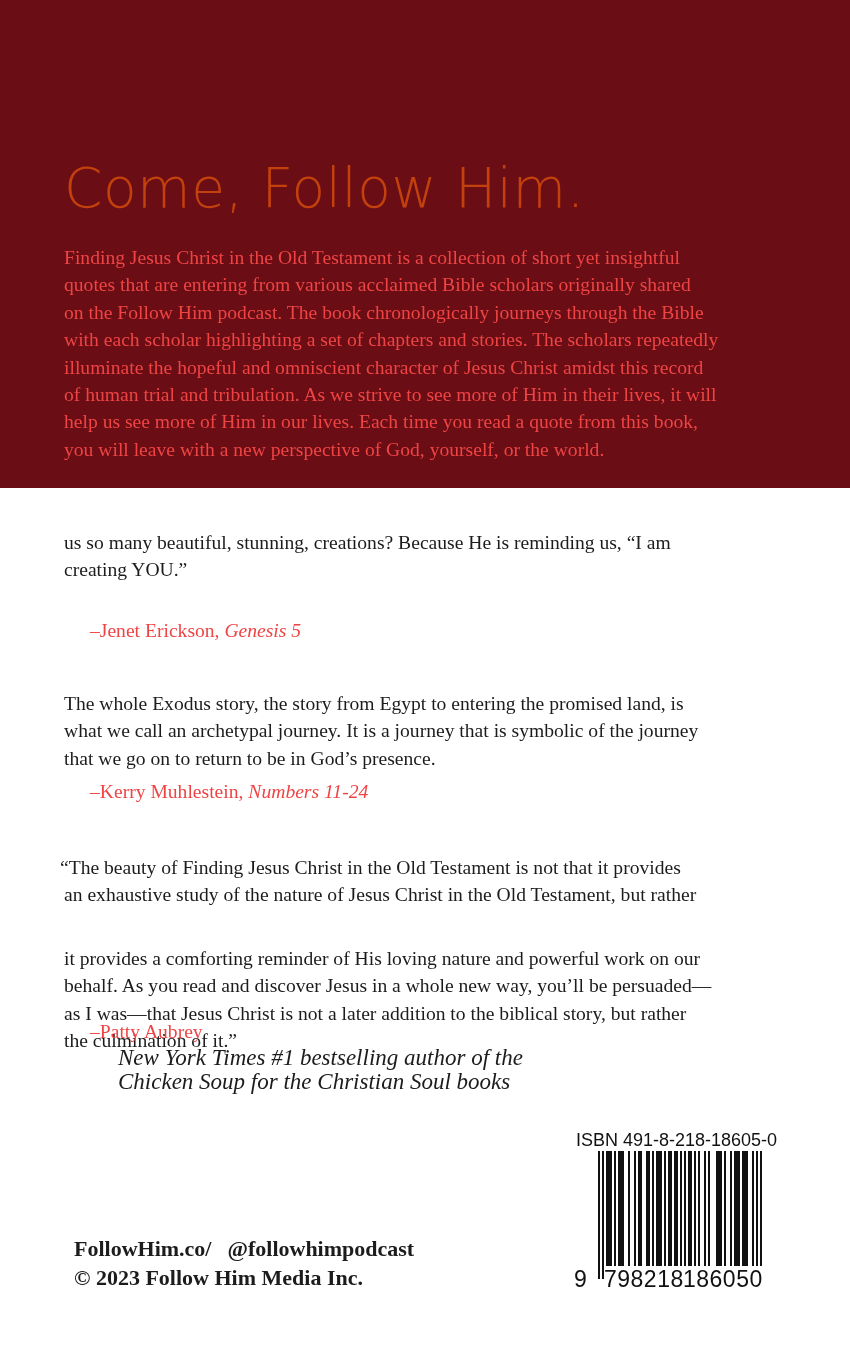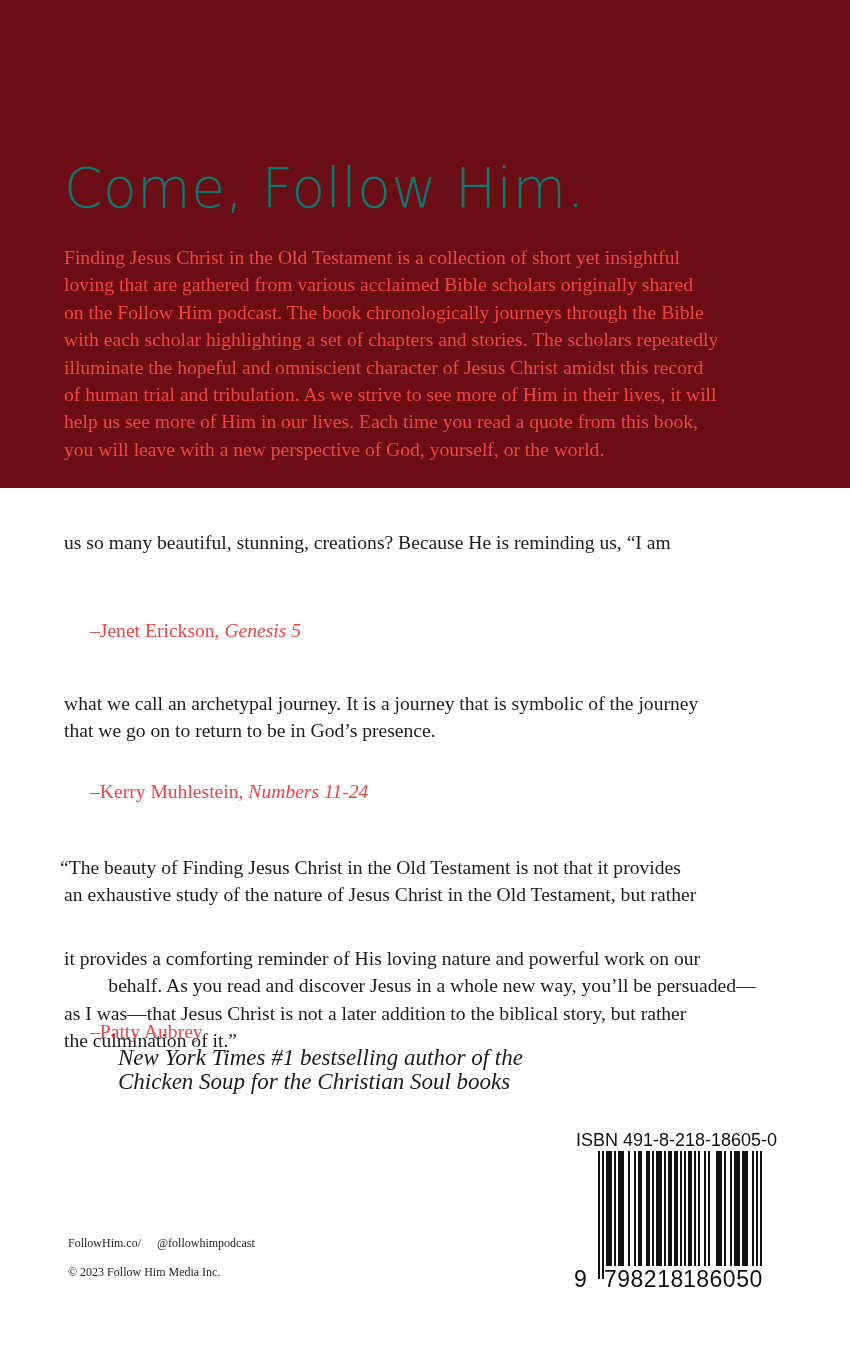--- a/index.html
+++ b/index.html
@@ -1,69 +1,71 @@
 <!DOCTYPE html>
 <html><head>
 <meta charset="utf-8">
 <style>
   html, body { margin:0; padding:0; }
   body { width:850px; height:1360px; position:relative; background:#ffffff; overflow:hidden; }
   .band { position:absolute; left:0; top:0; width:850px; height:488px; background:#6b0d15; }
-  .title { position:absolute; left:64px; top:156px; font-family:"DejaVu Sans", sans-serif; font-weight:200; font-size:55px; color:#0f766e; letter-spacing:0.5px; white-space:nowrap; -webkit-text-stroke:0; }
+  .title { position:absolute; left:64px; top:156px; font-family:"DejaVu Sans", sans-serif; font-weight:200; font-size:55px; color:#c2410c; letter-spacing:0.5px; white-space:nowrap; -webkit-text-stroke:0; }
   .blurb { position:absolute; left:64px; top:244px; width:730px; font-family:"Liberation Serif", serif; font-size:19.6px; line-height:27.4px; color:#ef4444; }
   .blurb span { display:block; white-space:nowrap; }
   .quote { position:absolute; left:64px; width:740px; font-family:"Liberation Serif", serif; font-size:19.6px; line-height:27.4px; color:#1c1c1c; }
   .quote span.line { display:block; white-space:nowrap; }
   .attr { position:absolute; left:90px; font-family:"Liberation Serif", serif; font-size:19.6px; color:#ef4444; white-space:nowrap; }
   .attr i { font-style:italic; }
   .cred { position:absolute; left:118px; font-family:"Liberation Serif", serif; font-style:italic; font-size:23px; line-height:24px; color:#1c1c1c; white-space:nowrap; }
-  .footer { position:absolute; left:68px; font-family:"Liberation Serif", serif; font-size:12px; color:#1c1c1c; white-space:nowrap; }
+  .footer { position:absolute; left:74px; font-family:"Liberation Serif", serif; font-size:22px; color:#1c1c1c; white-space:nowrap;font-weight:bold; }
   .barcode-box { position:absolute; left:568px; top:1128px; width:238px; height:172px; background:#ffffff; }
   .isbn-label { position:absolute; left:576px; top:1130px; font-family:"Liberation Sans", sans-serif; font-size:18px; color:#111; white-space:nowrap; letter-spacing:0px; }
   .bars { position:absolute; left:598px; top:1151px; width:170px; height:128px; }
   .bar-digits { position:absolute; top:1266px; font-family:"Liberation Sans", sans-serif; font-size:23px; color:#111; background:#fff; white-space:nowrap; letter-spacing:0.5px; }
 </style>
 </head>
 <body>
 
 <div class="band"></div>
 
 <div class="title">Come, Follow Him.</div>
 
 <div class="blurb">
   <span>Finding Jesus Christ in the Old Testament is a collection of short yet insightful</span>
-  <span>loving that are gathered from various acclaimed Bible scholars originally shared</span>
+  <span>quotes that are entering from various acclaimed Bible scholars originally shared</span>
   <span>on the Follow Him podcast. The book chronologically journeys through the Bible</span>
   <span>with each scholar highlighting a set of chapters and stories. The scholars repeatedly</span>
   <span>illuminate the hopeful and omniscient character of Jesus Christ amidst this record</span>
   <span>of human trial and tribulation. As we strive to see more of Him in their lives, it will</span>
   <span>help us see more of Him in our lives. Each time you read a quote from this book,</span>
   <span>you will leave with a new perspective of God, yourself, or the world.</span>
 </div>
 
 <div class="quote" style="top:529px;">
   <span class="line">us so many beautiful, stunning, creations? Because He is reminding us, “I am</span>
+  <span class="line">creating YOU.”</span>
 </div>
 <div class="attr" style="top:620px;">
   <span>–Jenet Erickson, </span><i>Genesis 5</i>
 </div>
 
 <div class="quote" style="top:690px;">
+  <span class="line">The whole Exodus story, the story from Egypt to entering the promised land, is</span>
   <span class="line">what we call an archetypal journey. It is a journey that is symbolic of the journey</span>
   <span class="line">that we go on to return to be in God’s presence.</span>
 </div>
 <div class="attr" style="top:781px;">
   <span>–Kerry Muhlestein, </span><i>Numbers 11-24</i>
 </div>
 
 <div class="quote" style="top:854px; left:60px;">
   <span class="line">“The beauty of Finding Jesus Christ in the Old Testament is not that it provides</span>
   <span class="line" style="padding-left:4px;">an exhaustive study of the nature of Jesus Christ in the Old Testament, but rather</span>
   <span class="line" style="padding-left:4px;margin-top:36px;">it provides a comforting reminder of His loving nature and powerful work on our</span>
-  <span class="line" style="padding-left:4px;text-align:center;">behalf. As you read and discover Jesus in a whole new way, you’ll be persuaded—</span>
+  <span class="line" style="padding-left:4px;">behalf. As you read and discover Jesus in a whole new way, you’ll be persuaded—</span>
   <span class="line" style="padding-left:4px;">as I was—that Jesus Christ is not a later addition to the biblical story, but rather</span>
   <span class="line" style="padding-left:4px;">the culmination of it.”</span>
 </div>
 <div class="attr" style="top:1021px;">
   <span>–Patty Aubrey</span>
 </div>
 <div class="cred" style="top:1046px;">
   <div>New York Times #1 bestselling author of the</div>
   <div>Chicken Soup for the Christian Soul books</div>
 </div>

